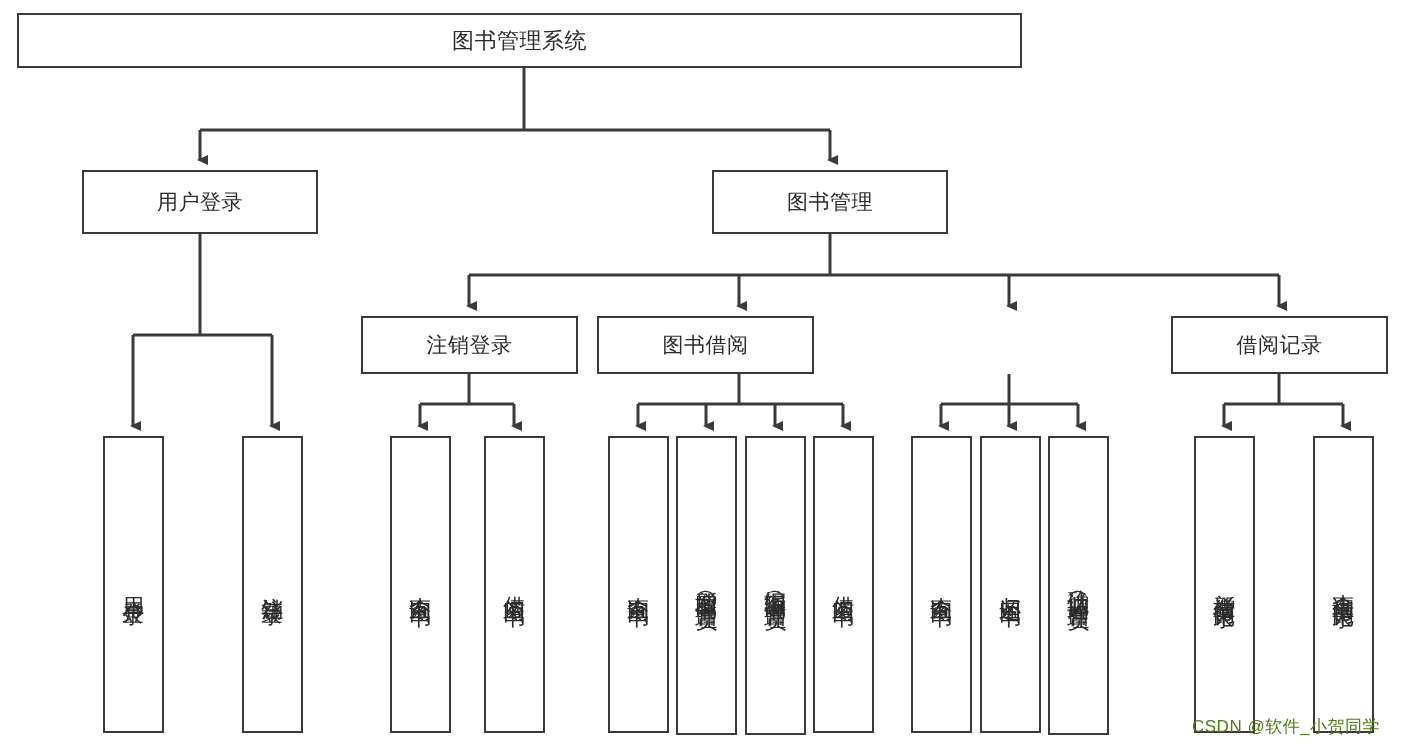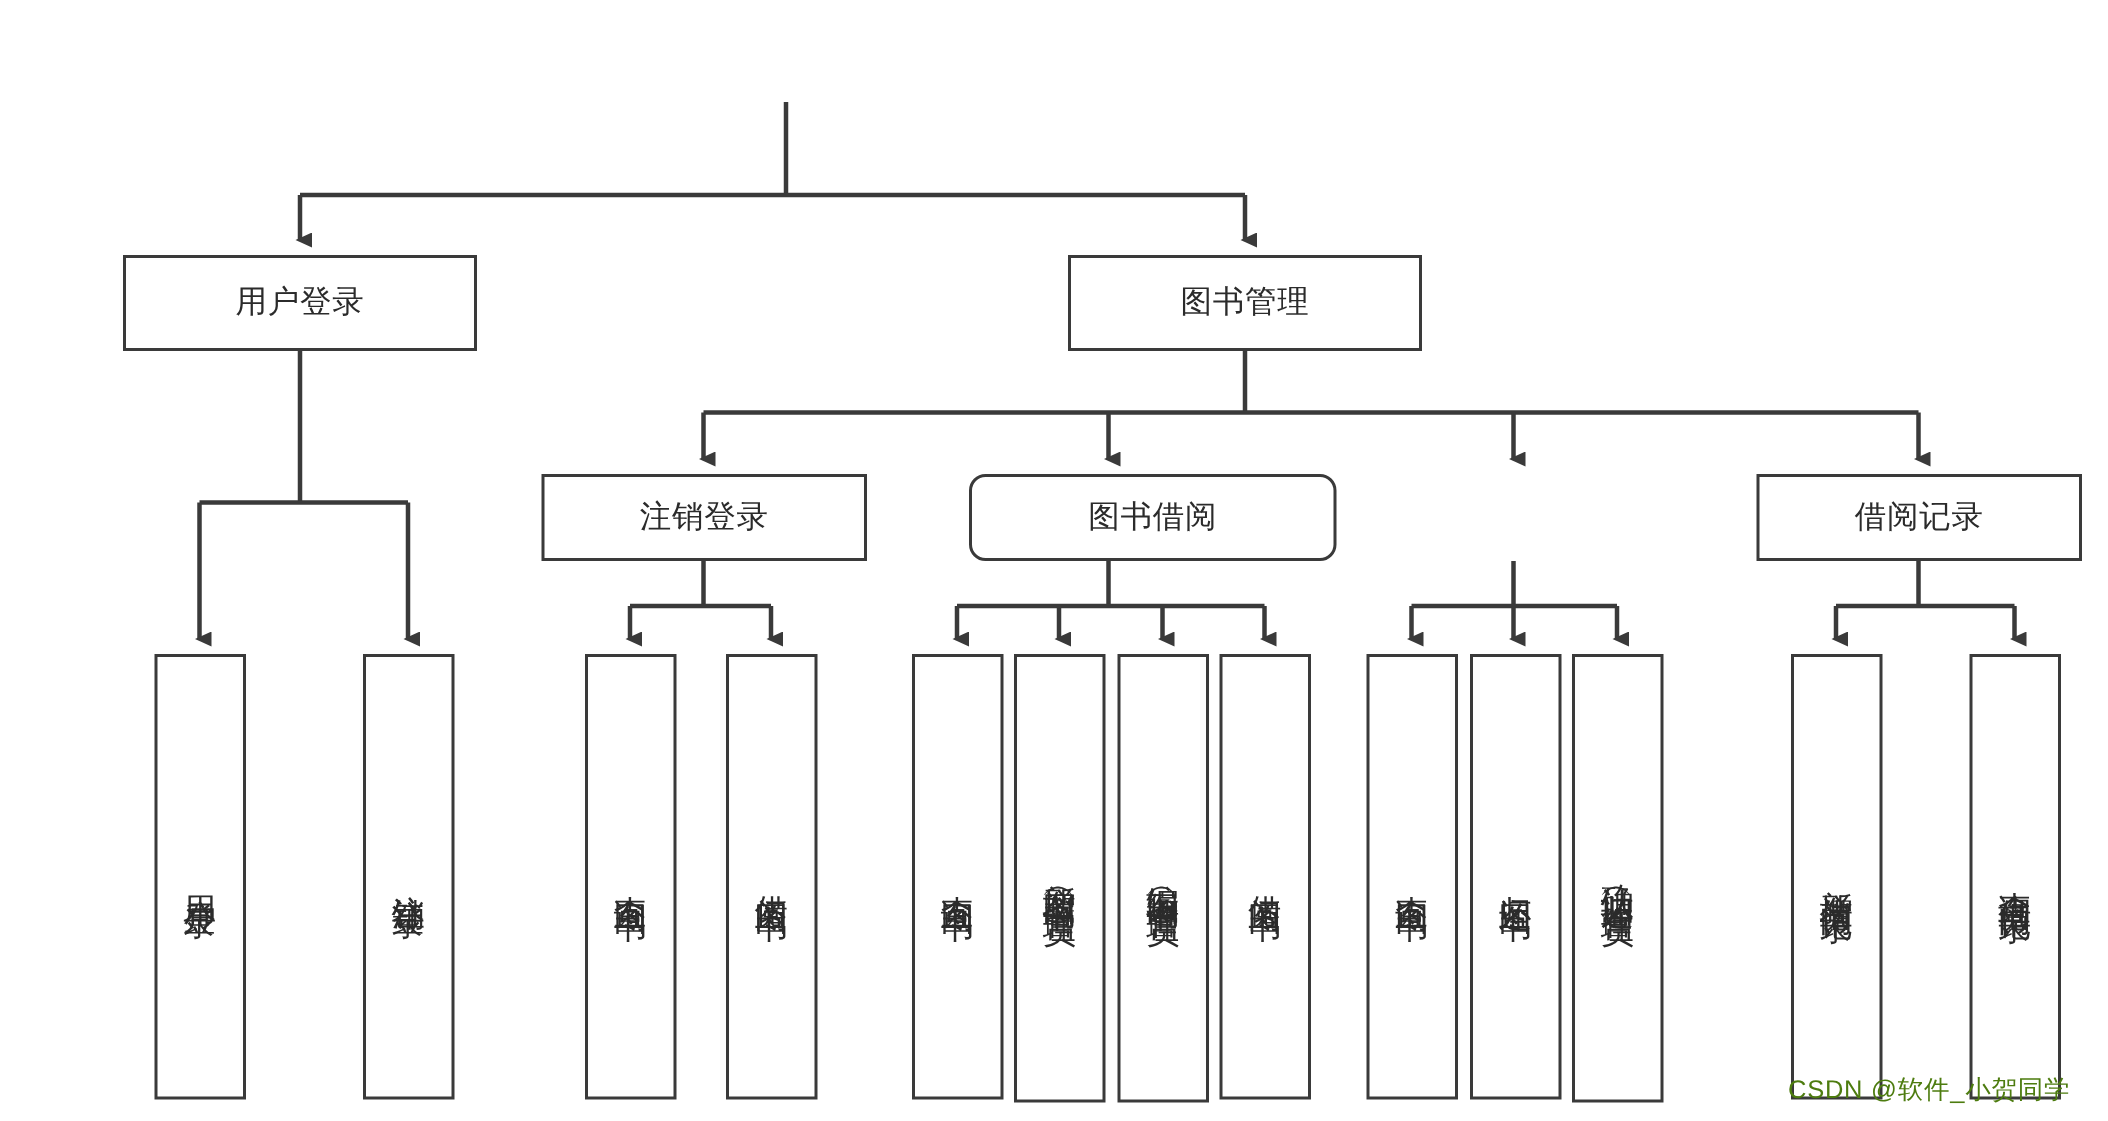--- a/index.html
+++ b/index.html
@@ -121,32 +121,35 @@
       <path d="M1009,404 L1009,426" marker-end="url(#arrow)"></path>
       <path d="M1078,404 L1078,426" marker-end="url(#arrow)"></path>
 
       <path d="M1279,374 L1279,404"></path>
       <path d="M1224,404 L1343,404"></path>
       <path d="M1224,404 L1224,426" marker-end="url(#arrow)"></path>
       <path d="M1343,404 L1343,426" marker-end="url(#arrow)"></path>
     </g>
   </svg>
 
+  <div class="node h root" style="left:17px;top:13px;width:1005px;height:55px;">
+    <span class="lbl">图书管理系统</span>
+  </div>
 
   <div class="node h" style="left:82px;top:170px;width:236px;height:64px;">
     <span class="lbl">用户登录</span>
   </div>
   <div class="node h" style="left:712px;top:170px;width:236px;height:64px;">
     <span class="lbl">图书管理</span>
   </div>
 
   <div class="node h" style="left:361px;top:316px;width:217px;height:58px;">
     <span class="lbl">注销登录</span>
   </div>
-  <div class="node h" style="left:646px;top:316px;width:245px;height:58px;border-radius:11px;">
+  <div class="node h" style="left:597px;top:316px;width:217px;height:58px;">
     <span class="lbl">图书借阅</span>
   </div>
   <div class="node h" style="left:1171px;top:316px;width:217px;height:58px;">
     <span class="lbl">借阅记录</span>
   </div>
 
   <div class="node v" style="left:103px;top:436px;width:61px;height:297px;">
     <span class="lbl">用户登录</span>
   </div>
   <div class="node v" style="left:242px;top:436px;width:61px;height:297px;">

